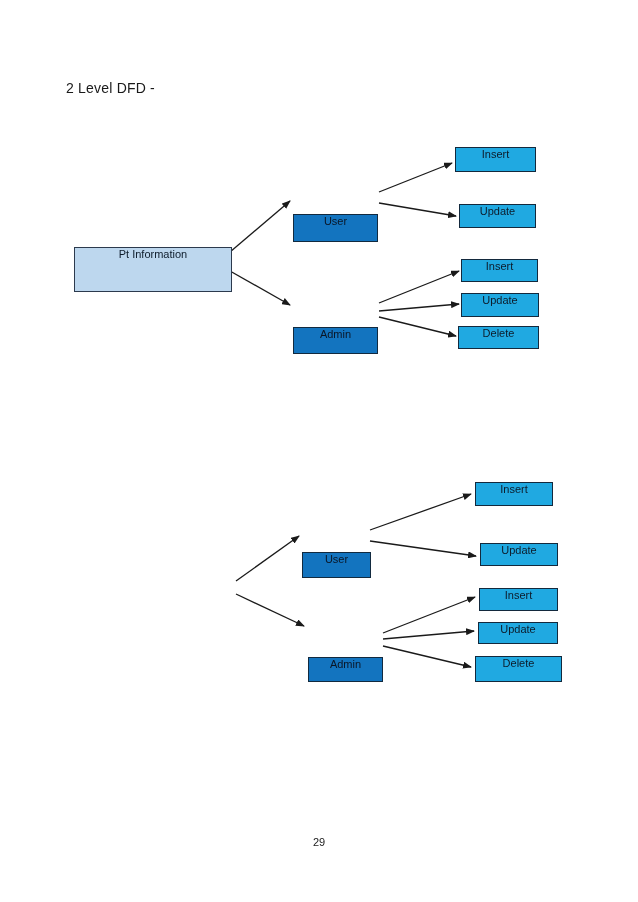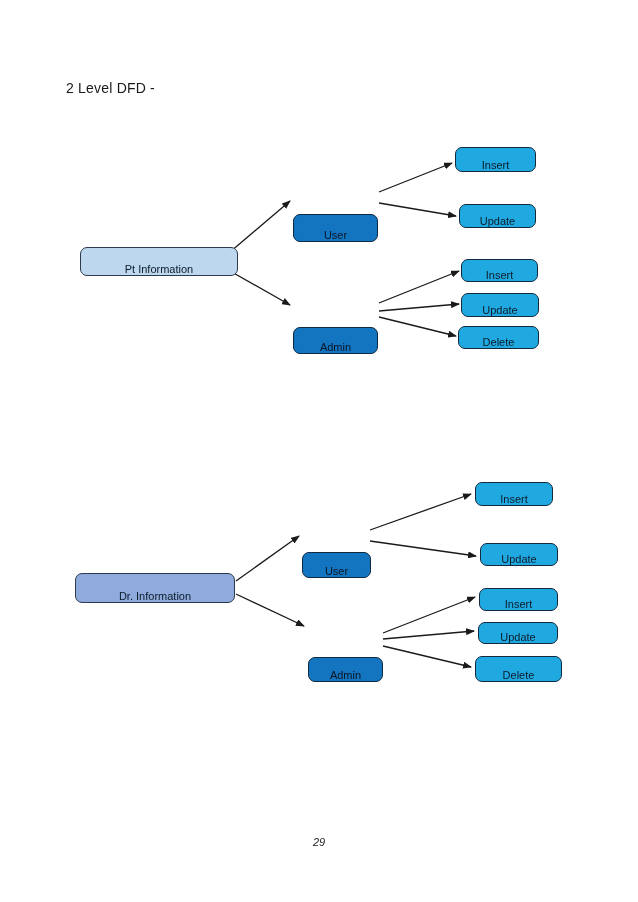--- a/index.html
+++ b/index.html
@@ -10,26 +10,26 @@
     position: relative;
     overflow: hidden;
   }
   .page { position: absolute; inset: 0; width: 638px; height: 902px; }
   .doc-title {
     position: absolute; left: 66px; top: 80px;
     font-size: 14px; color: #1a1a1a; letter-spacing: 0.2px;
   }
   .page-number {
     position: absolute; left: 0; top: 836px; width: 638px;
-    text-align: center; font-size: 11px; color: #222222; font-style: italic;
+    text-align: center; font-size: 11px; color: #222222;
   }
   .node {
     position: absolute; box-sizing: border-box;
-    display: flex; align-items: flex-end; justify-content: center;
-    font-size: 11px; color: #0d1b2a; border-radius: 7px;
+    display: flex; align-items: flex-start; justify-content: center;
+    font-size: 11px; color: #0d1b2a;
   }
   .fill-light { background: #BDD7EE; border: 1.6px solid #2c3a4d; }
   .fill-peri  { background: #8FAADC; border: 1.6px solid #2c3a4d; }
   .fill-mid   { background: #1374BF; border: 1.6px solid #122a3f; color:#0a1626;margin-top:30px; }
   .fill-cyan  { background: #20A9E1; border: 1.6px solid #13293d; }
   svg.arrows { position: absolute; left: 0; top: 0; pointer-events: none; }
 </style>
 </head>
 <body>
 
@@ -54,21 +54,21 @@
 
     <line x1="236" y1="581" x2="299" y2="536" stroke="#1a1a1a" stroke-width="1.3" marker-end="url(#ah)"></line>
     <line x1="236" y1="594" x2="304" y2="626" stroke="#1a1a1a" stroke-width="1.3" marker-end="url(#ah)"></line>
     <line x1="370" y1="530" x2="471" y2="494" stroke="#1a1a1a" stroke-width="1.3" marker-end="url(#ah)"></line>
     <line x1="370" y1="541" x2="476" y2="556" stroke="#1a1a1a" stroke-width="1.3" marker-end="url(#ah)"></line>
     <line x1="383" y1="633" x2="475" y2="597" stroke="#1a1a1a" stroke-width="1.3" marker-end="url(#ah)"></line>
     <line x1="383" y1="639" x2="474" y2="631" stroke="#1a1a1a" stroke-width="1.3" marker-end="url(#ah)"></line>
     <line x1="383" y1="646" x2="471" y2="667" stroke="#1a1a1a" stroke-width="1.3" marker-end="url(#ah)"></line>
   </svg>
 
-  <div class="node fill-light" style="left:80px; top:247px; width:158px; height:29px">
+  <div class="node fill-light" style="left:74px; top:247px; width:158px; height:45px">
     <span>Pt Information</span>
   </div>
 
   <div class="node fill-mid" style="left:293px; top:184px; width:85px; height:28px">
     <span>User</span>
   </div>
 
   <div class="node fill-cyan" style="left:455px; top:147px; width:81px; height:25px">
     <span>Insert</span>
   </div>
@@ -86,23 +86,20 @@
   </div>
 
   <div class="node fill-cyan" style="left:461px; top:293px; width:78px; height:24px">
     <span>Update</span>
   </div>
 
   <div class="node fill-cyan" style="left:458px; top:326px; width:81px; height:23px">
     <span>Delete</span>
   </div>
 
-  <div class="node fill-peri" style="left:75px; top:573px; width:160px; height:30px">
-    <span>Dr. Information</span>
-  </div>
 
   <div class="node fill-mid" style="left:302px; top:522px; width:69px; height:26px">
     <span>User</span>
   </div>
 
   <div class="node fill-cyan" style="left:475px; top:482px; width:78px; height:24px">
     <span>Insert</span>
   </div>
 
   <div class="node fill-cyan" style="left:480px; top:543px; width:78px; height:23px">

